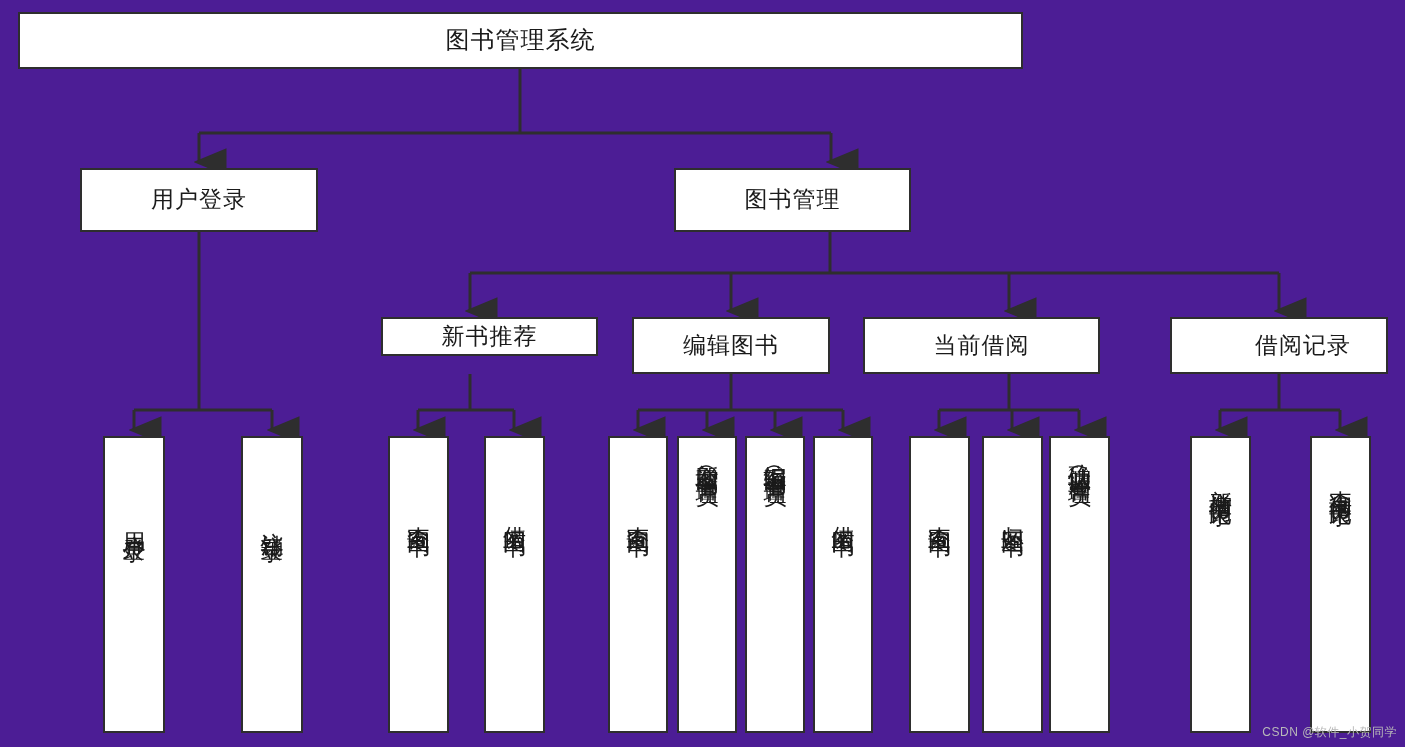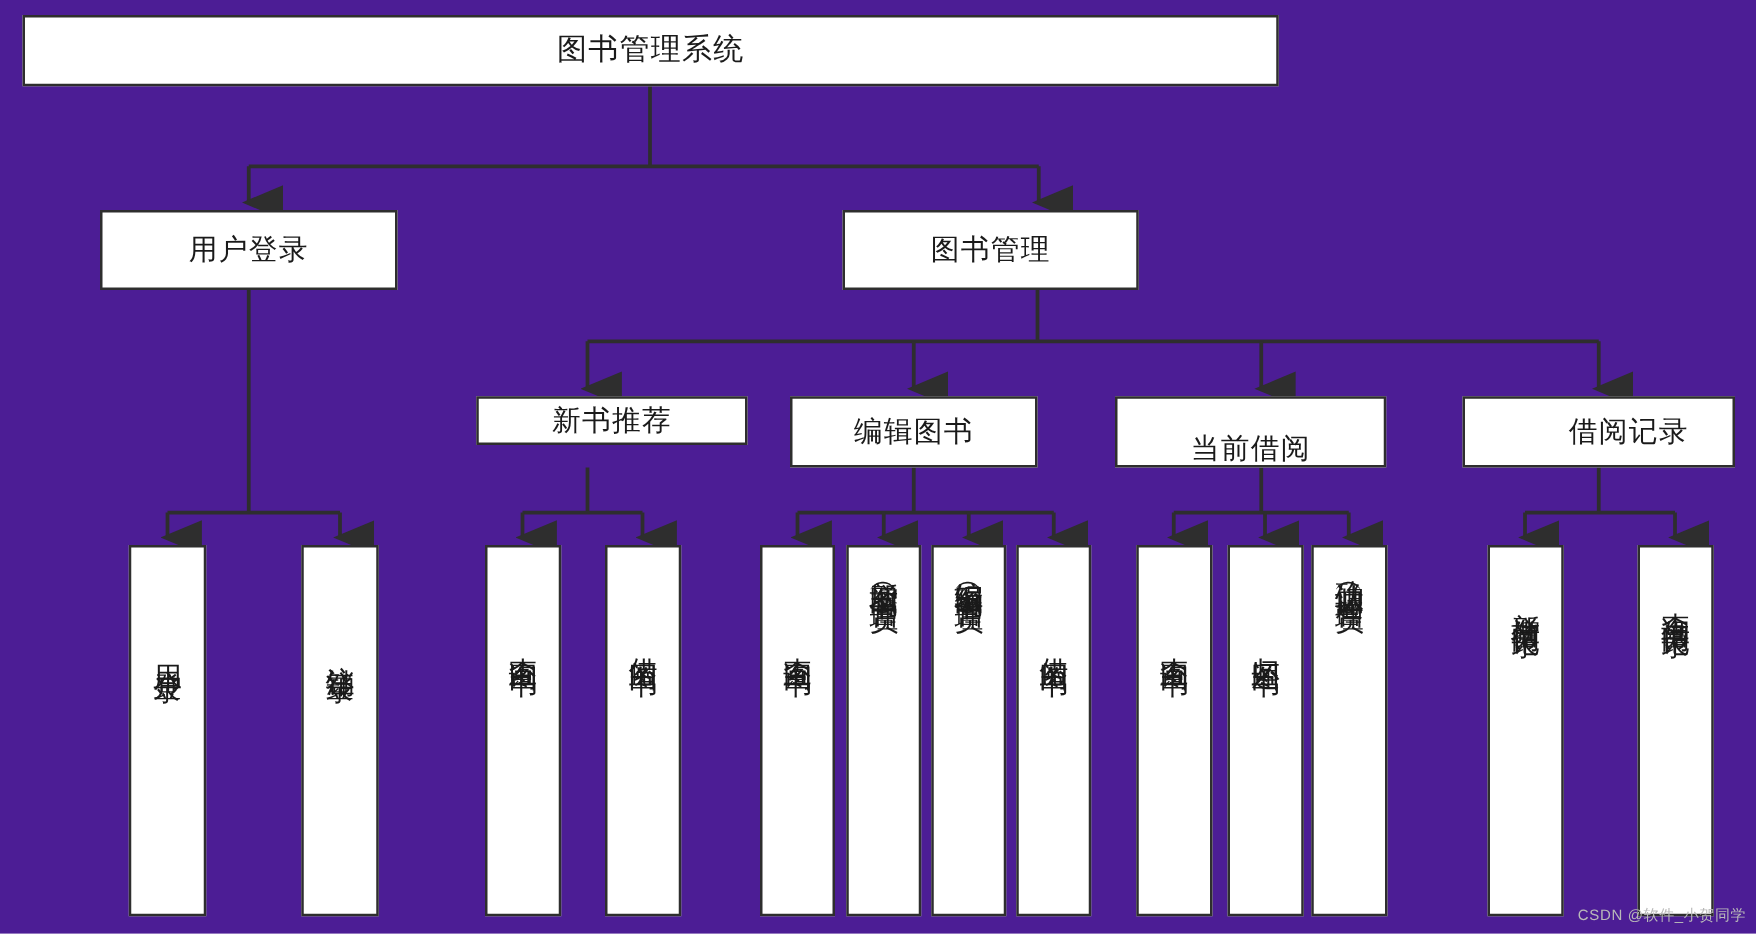--- a/index.html
+++ b/index.html
@@ -134,21 +134,21 @@
   <div class="node h-node" style="left:674px; top:168px; width:237px; height:64px;">
     <span class="lbl">图书管理</span>
   </div>
 
   <div class="node h-node" style="left:361px; top:317px; width:217px; height:39px;margin-left:20px;">
     <span class="lbl">新书推荐</span>
   </div>
   <div class="node h-node" style="left:632px; top:317px; width:198px; height:57px;">
     <span class="lbl">编辑图书</span>
   </div>
-  <div class="node h-node" style="left:892px; top:317px; width:217px; height:57px;align-items:flex-end;">
+  <div class="node h-node" style="left:863px; top:317px; width:237px; height:57px;">
     <span class="lbl">当前借阅</span>
   </div>
   <div class="node h-node" style="left:1170px; top:317px; width:218px; height:57px;padding-left:48px;">
     <span class="lbl">借阅记录</span>
   </div>
 
   <div class="node v-node" style="left:103px; top:436px; width:62px; height:297px; padding-top:76px;">
     <span class="lbl">用户登录</span>
   </div>
   <div class="node v-node" style="left:241px; top:436px; width:62px; height:297px; padding-top:76px;">

